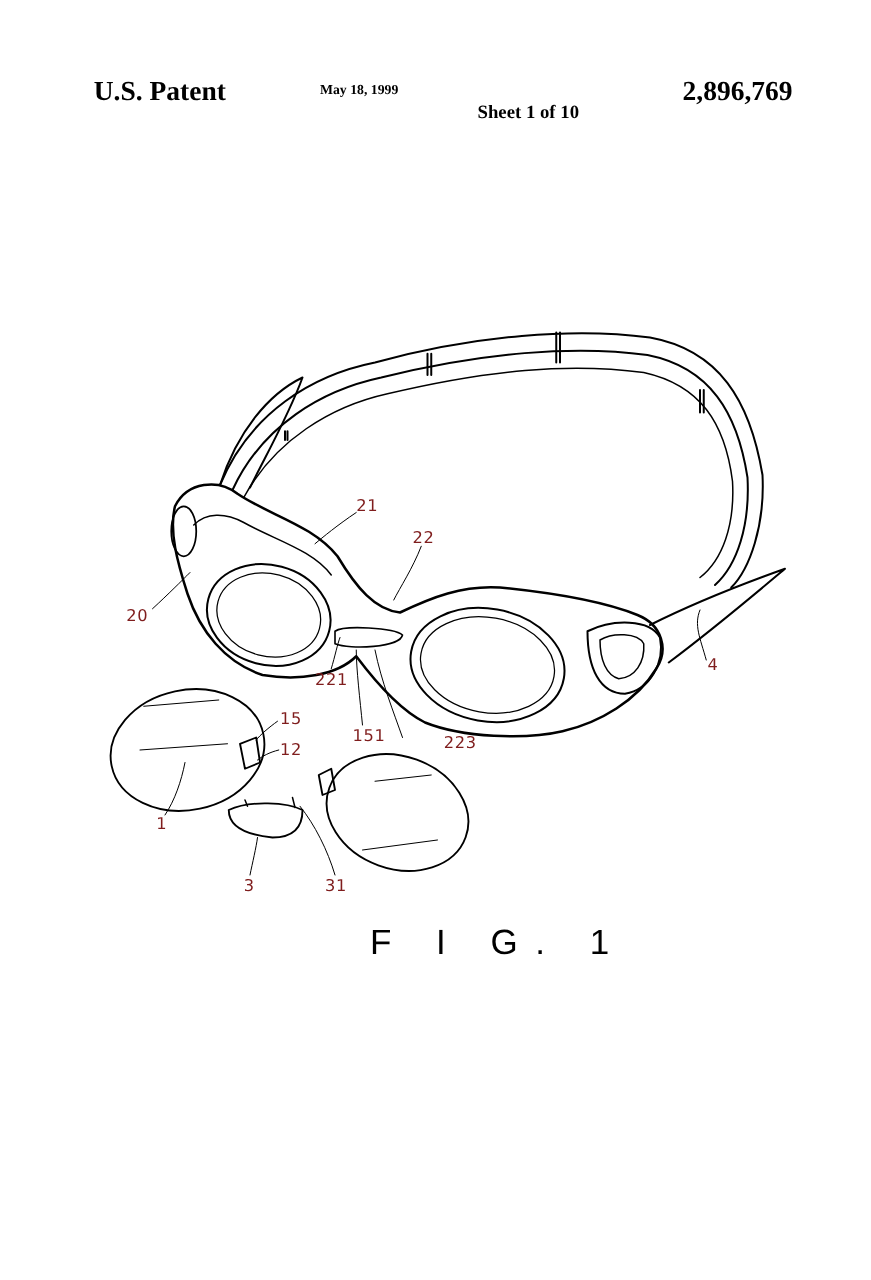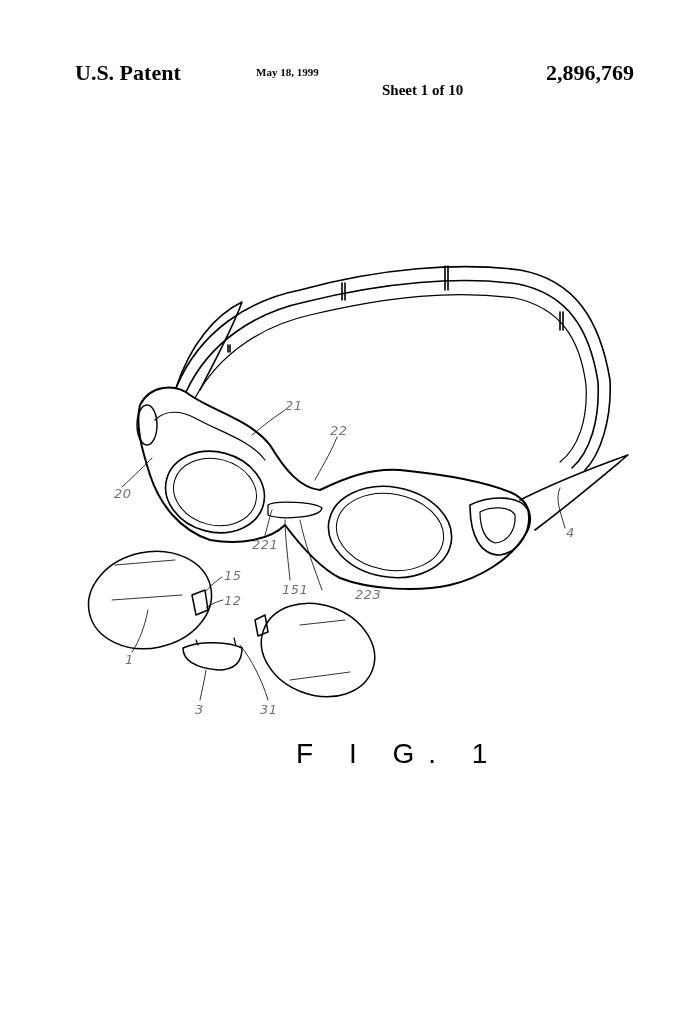--- a/index.html
+++ b/index.html
@@ -3,21 +3,21 @@
 <meta charset="utf-8">
 <style>
   html, body { margin:0; padding:0; background:#ffffff; }
   body { width:697px; height:1024px; position:relative; overflow:hidden; font-family:"Liberation Serif", serif; color:#000; }
   .hdr { position:absolute; top:62px; font-weight:bold; white-space:nowrap; }
   .hdr-title { left:75px; font-size:22px; top:60px; }
   .hdr-date { left:256px; font-size:11px; top:66px; }
   .hdr-sheet { left:382px; font-size:15px; top:66px;margin-top:16px; }
   .hdr-num { left:546px; font-size:22px; top:60px; }
   svg.drawing { position:absolute; left:0; top:0; width:697px; height:1024px; }
-  .lbl { position:absolute; font-family:"DejaVu Sans", sans-serif; font-size:13px; font-weight:normal; color:#737373; letter-spacing:0.5px;font-style:italic; }
+  .lbl { position:absolute; font-family:"DejaVu Sans", sans-serif; font-size:13px; font-weight:normal; color:#7f1d1d; letter-spacing:0.5px; }
   .fig { position:absolute; left:296px; top:738px; font-family:Liberation Sans, sans-serif; font-size:28px; letter-spacing:14px; color:#000000; }
 </style>
 </head>
 <body>
 
 <div class="hdr hdr-title">U.S. Patent</div>
 <div class="hdr hdr-date">May 18, 1999</div>
 <div class="hdr hdr-sheet">Sheet 1 of 10</div>
 <div class="hdr hdr-num">2,896,769</div>
 
@@ -84,21 +84,21 @@
     <path d="M222,577 C215,582 208,588 205,592"></path>
     <path d="M223,600 C215,602 210,605 206,608"></path>
     <path d="M132,652 C140,640 145,625 148,610"></path>
     <path d="M200,700 C202,690 205,678 206,670"></path>
     <path d="M268,700 C262,680 252,660 240,645"></path>
   </g>
 </svg>
 
 <span class="lbl" style="left:285px; top:398px;">21</span>
 <span class="lbl" style="left:330px; top:423px;">22</span>
-<span class="lbl" style="left:114px; top:486px;">20</span>
+<span class="lbl" style="left:101px; top:486px;">20</span>
 <span class="lbl" style="left:566px; top:525px;">4</span>
 <span class="lbl" style="left:252px; top:537px;">221</span>
 <span class="lbl" style="left:282px; top:582px;">151</span>
 <span class="lbl" style="left:315px; top:587px;margin-left:40px;">223</span>
 <span class="lbl" style="left:224px; top:568px;">15</span>
 <span class="lbl" style="left:224px; top:593px;">12</span>
 <span class="lbl" style="left:125px; top:652px;">1</span>
 <span class="lbl" style="left:195px; top:702px;">3</span>
 <span class="lbl" style="left:260px; top:702px;">31</span>
 

